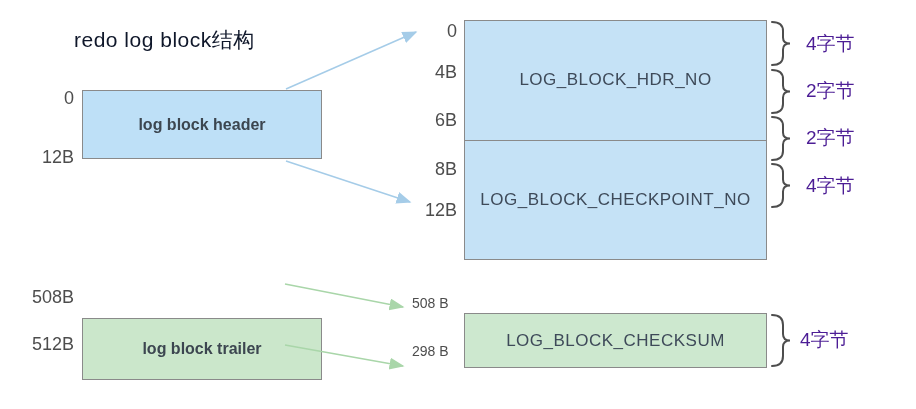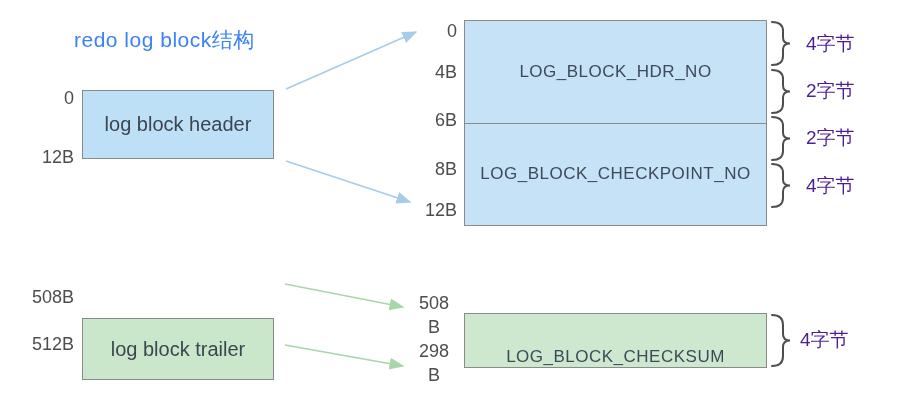--- a/index.html
+++ b/index.html
@@ -2,62 +2,62 @@
 <html><head>
 <meta charset="utf-8">
 <style>
   html,body { margin:0; padding:0; background:#ffffff; }
   .canvas {
     position:relative; width:916px; height:409px; background:#ffffff;
     font-family:"Liberation Sans", sans-serif; overflow:hidden;
   }
   .title {
     position:absolute; left:74px; top:26px;
-    font-size:21px; color:#3b82f6; letter-spacing:0.5px;
+    font-size:21px; color:#0f172a; letter-spacing:0.5px;
   }
   
   .seg {
-    position:absolute; left:82px; width:192px; box-sizing:border-box;
+    position:absolute; left:82px; width:240px; box-sizing:border-box;
     border:1px solid #8a8a8a; display:flex; align-items:center; justify-content:center;
-    font-size:20px; color:#3c4650;
+    font-size:16px; color:#3c4650;font-weight:bold;
   }
   .seg-header  { top:90px;  height:69px; }
   .seg-body    { top:158px; height:125px; }
   .seg-trailer { top:282px; height:62px;margin-top:36px; }
   
   .offL {
     position:absolute; left:14px; width:60px; text-align:right;
     font-size:18px; color:#4d4d4d; line-height:20px;
   }
   
   .detail-table {
-    position:absolute; left:464px; top:20px; width:303px; height:206px;
+    position:absolute; left:464px; top:20px; width:303px; height:240px;
     box-sizing:border-box; border:1px solid #8a8a8a;
     display:flex; flex-direction:column;
   }
   .trow {
     flex:1; display:flex; align-items:center; justify-content:center;
     font-size:17px; letter-spacing:0.5px; color:#3e4a59;
   }
   .trow + .trow { border-top:1px solid #8a8a8a; }
   
   .offR {
     position:absolute; width:40px; left:417px; text-align:right;
     font-size:18px; color:#4d4d4d; line-height:20px;
   }
   
   .offW {
-    position:absolute; left:412px; width:44px; text-align:center;
-    font-size:18px; color:#4d4d4d; line-height:24px;
+    position:absolute; left:412px; width:44px; text-align:left;
+    font-size:14px; color:#4d4d4d; line-height:24px;
   }
   
   .checksum-box {
     position:absolute; left:464px; top:313px; width:303px; height:55px;
     box-sizing:border-box; border:1px solid #8a8a8a;
-    display:flex; align-items:flex-end; justify-content:center;
+    display:flex; align-items:center; justify-content:center;
     font-size:17px; letter-spacing:0.5px; color:#3e4a59;
   }
   
   .sz {
     position:absolute; left:806px; font-size:19px; color:#4c1d95; line-height:22px;
   }
   .brace { position:absolute; left:770px; }
   .arrows { position:absolute; left:0; top:0; pointer-events:none; }
 </style>
 </head>

